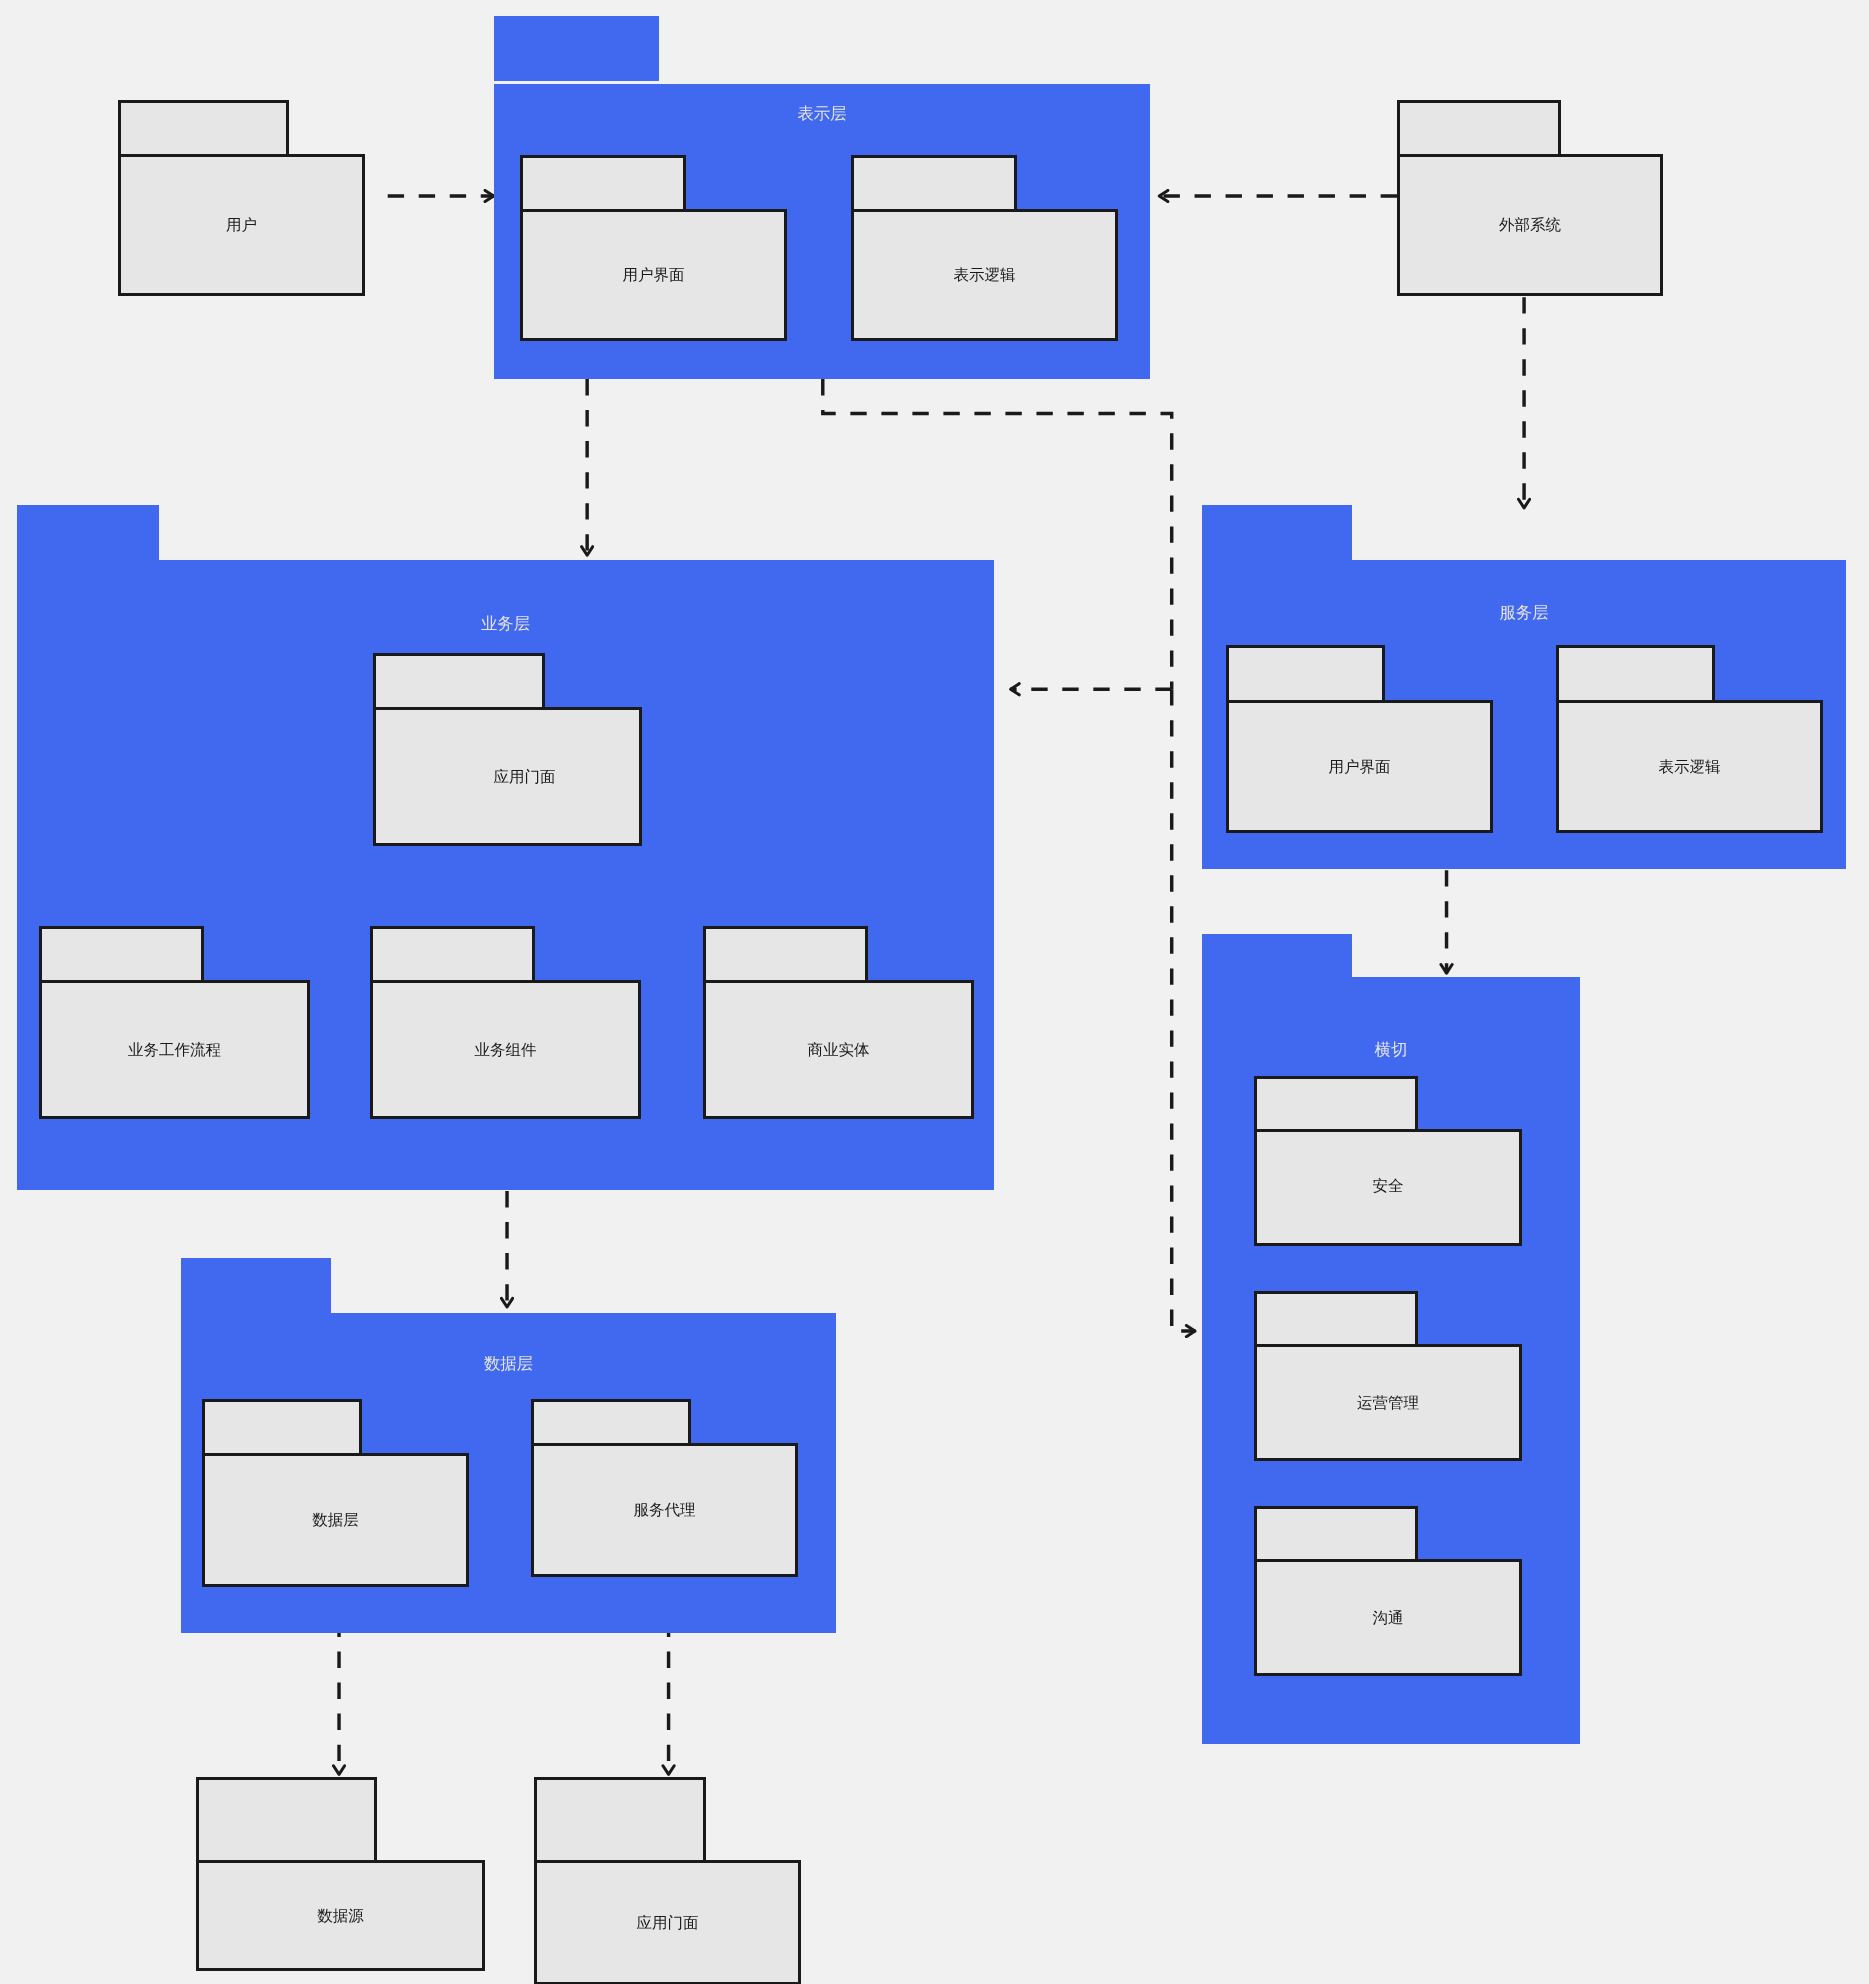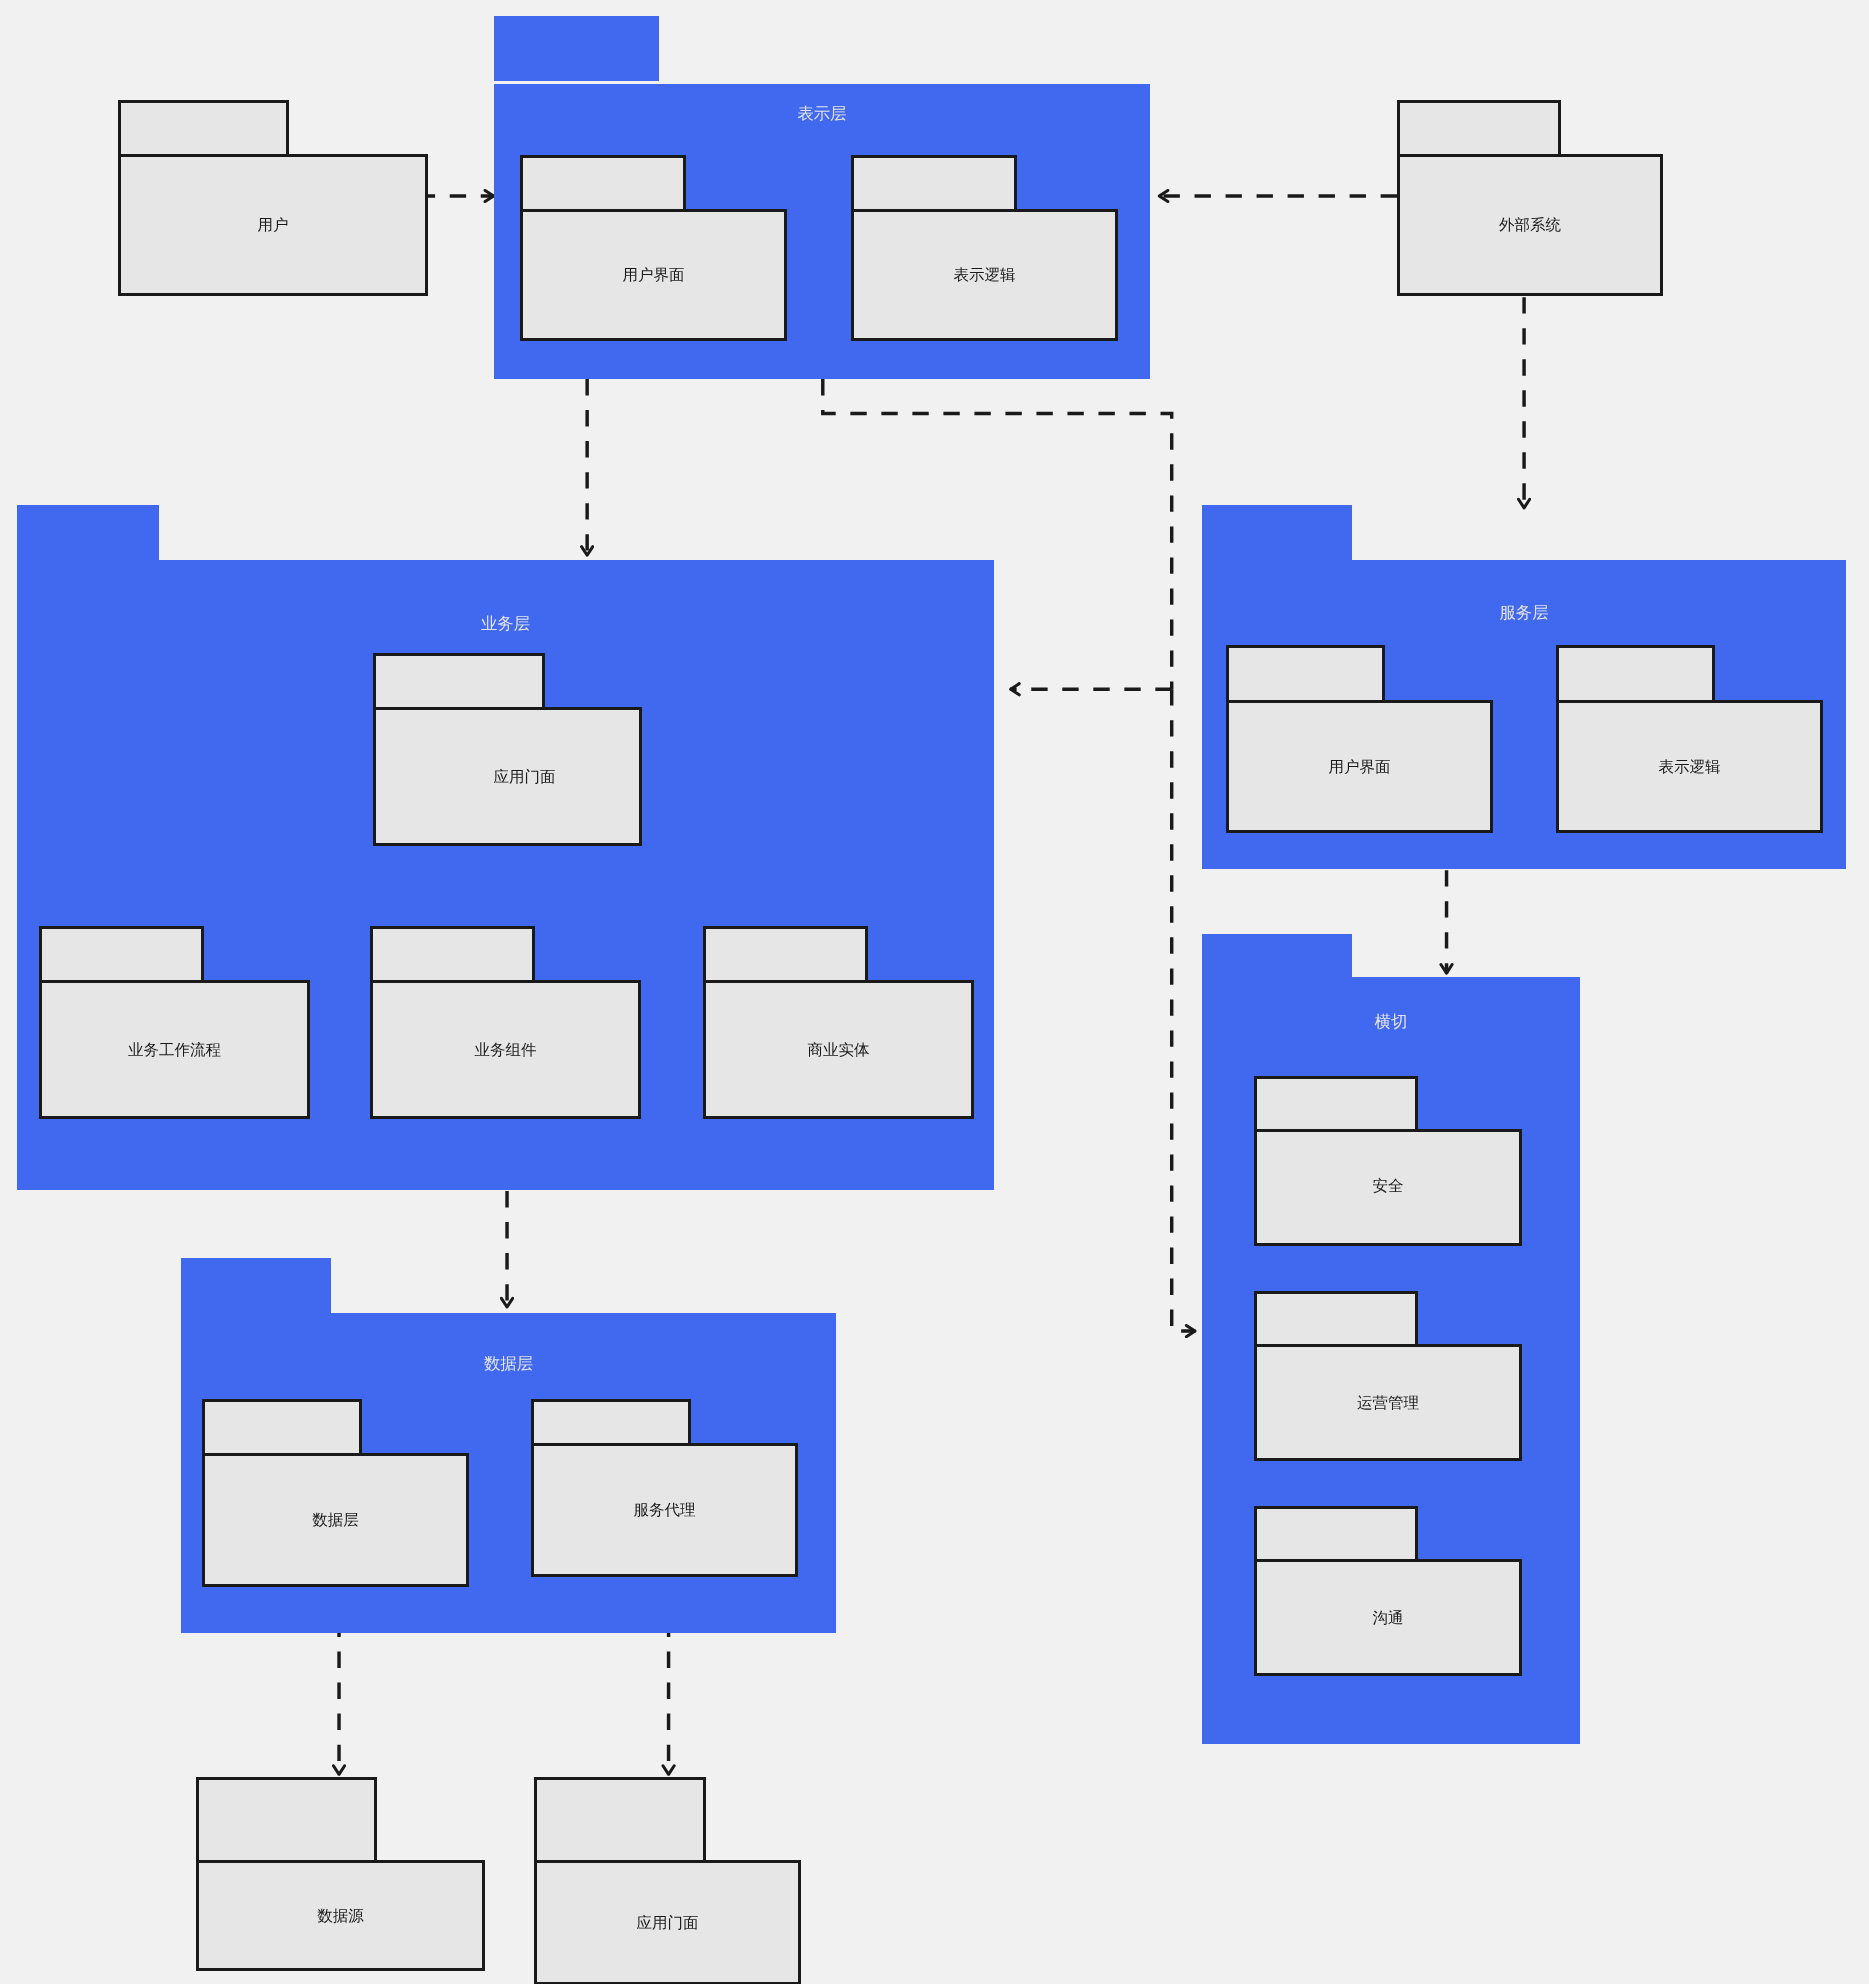--- a/index.html
+++ b/index.html
@@ -112,21 +112,21 @@
 
     <path d="M 3358,2020 L 3358,2260" fill="none" stroke="#1a1a1a" stroke-width="8" stroke-dasharray="38 34" marker-end="url(#openArrow)"></path>
 
     <path d="M 787,3690 L 787,4120" fill="none" stroke="#1a1a1a" stroke-width="8" stroke-dasharray="38 34" marker-end="url(#openArrow)"></path>
 
     <path d="M 1552,3690 L 1552,4120" fill="none" stroke="#1a1a1a" stroke-width="8" stroke-dasharray="38 34" marker-end="url(#openArrow)"></path>
   </svg>
 
   <div class="pkg">
     <div class="pkg-tab" style="left:118px; top:100px; width:171px; height:55px;"></div>
-    <div class="pkg-body" style="left:118px; top:154px; width:310px; height:142px;">
+    <div class="pkg-body" style="left:118px; top:154px; width:247px; height:142px;">
       <span class="pkg-label">用户</span>
     </div>
   </div>
 
   <div class="pkg">
     <div class="pkg-tab" style="left:1397px; top:100px; width:164px; height:55px;"></div>
     <div class="pkg-body" style="left:1397px; top:154px; width:266px; height:142px;">
       <span class="pkg-label">外部系统</span>
     </div>
   </div>
@@ -204,21 +204,21 @@
       <div class="pkg-tab" style="left:1556px; top:645px; width:159px; height:55px;"></div>
       <div class="pkg-body" style="left:1556px; top:700px; width:267px; height:133px;">
         <span class="pkg-label">表示逻辑</span>
       </div>
     </div>
   </div>
 
   <div class="layer">
     <div class="layer-tab" style="left:1202px; top:934px; width:150px; height:55px;"></div>
     <div class="layer-body" style="left:1202px; top:977px; width:378px; height:767px;">
-      <div class="layer-title" style="top:36px;">横切</div>
+      <div class="layer-title" style="top:64px;">横切</div>
     </div>
 
     <div class="pkg">
       <div class="pkg-tab" style="left:1254px; top:1076px; width:164px; height:54px;"></div>
       <div class="pkg-body" style="left:1254px; top:1129px; width:268px; height:117px;font-family:Liberation Mono, monospace;">
         <span class="pkg-label">安全</span>
       </div>
     </div>
 
     <div class="pkg">

